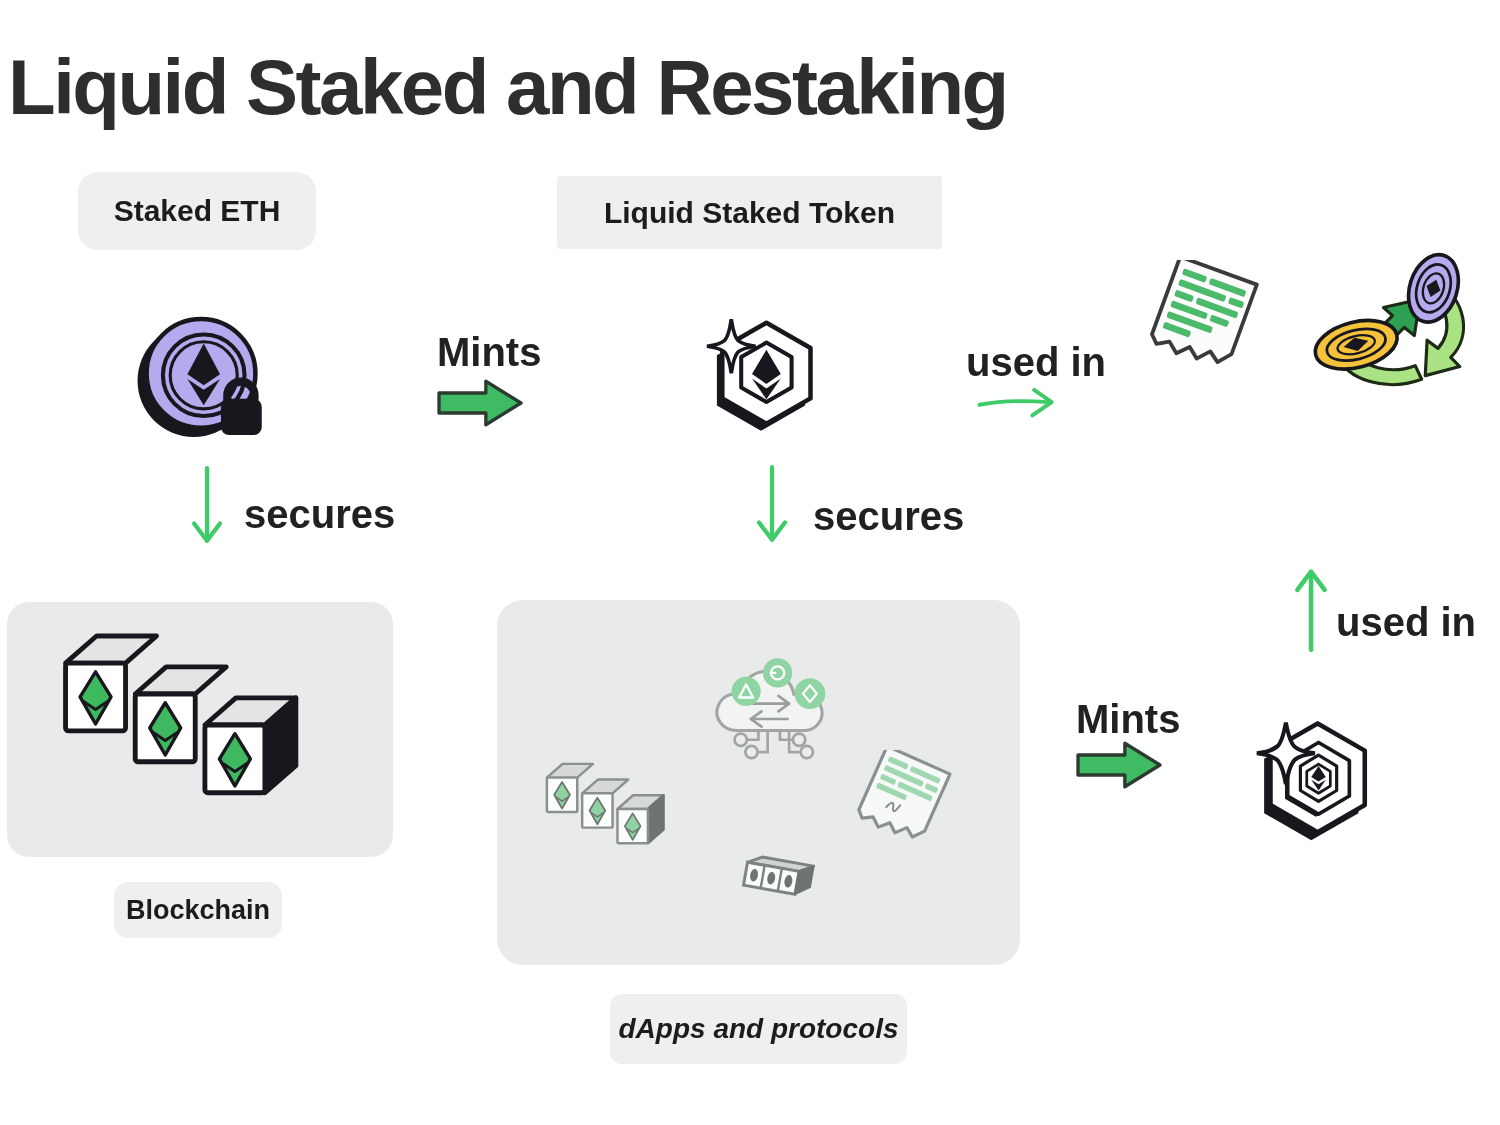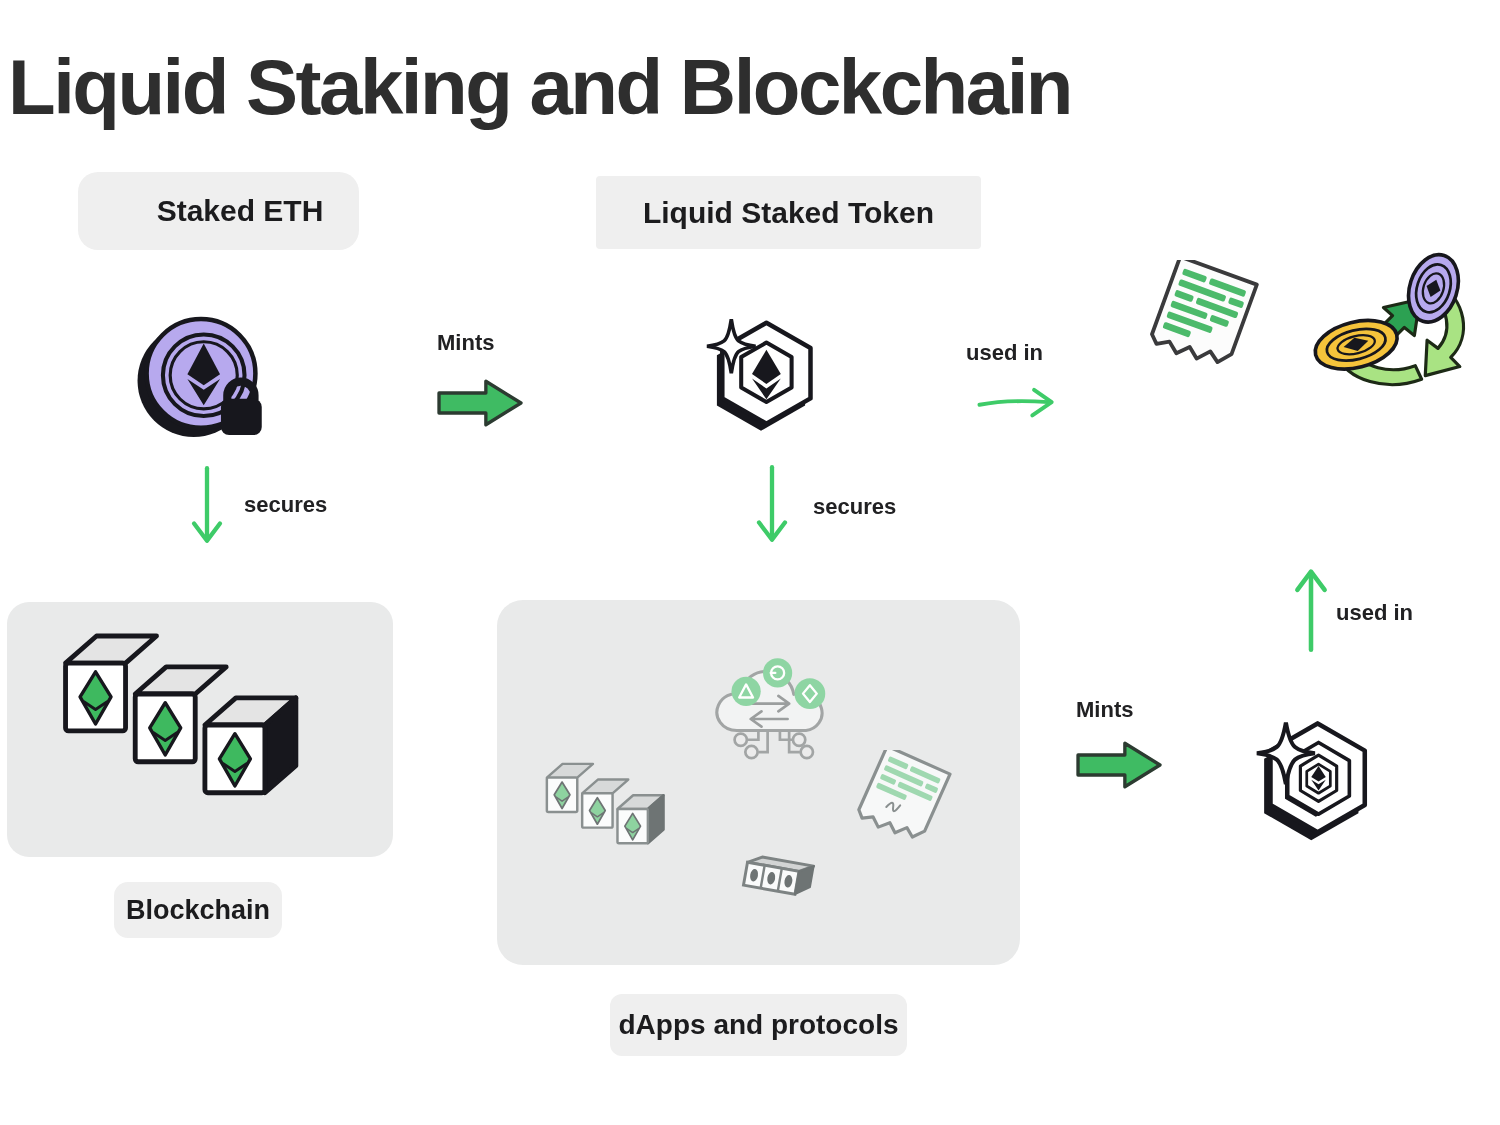--- a/index.html
+++ b/index.html
@@ -10,21 +10,21 @@
   .title{
     position:absolute;left:8px;top:42px;font-size:78px;font-weight:800;
     color:#2e2e2e;letter-spacing:-2.5px;white-space:nowrap;
   }
   .node-label{
     position:absolute;display:flex;align-items:center;justify-content:center;
     background:#efefef;color:#1c1c1e;font-weight:600;border-radius:18px;
     white-space:nowrap;
   }
   .edge-label{
-    position:absolute;color:#212123;font-weight:600;font-size:22px;white-space:nowrap;
+    position:absolute;color:#212123;font-weight:600;font-size:40px;white-space:nowrap;
   }
   .panel{position:absolute;background:#e9eaea;border-radius:26px;}
   .icon{position:absolute;}
   .icon svg{display:block;width:100%;height:100%;}
   
   .cubes .ct{fill:#e4e4e4;stroke:#17171d;stroke-width:5;stroke-linejoin:round;}
   .cubes .cf{fill:#ffffff;stroke:#17171d;stroke-width:5;stroke-linejoin:round;}
   .cubes .cs{fill:#17171d;stroke:#17171d;stroke-width:5;stroke-linejoin:round;}
   .cubes .cd{fill:#3eb95f;stroke:#17171d;stroke-width:3.5;stroke-linejoin:round;}
   .cubes .cc{fill:none;stroke:#17171d;stroke-width:3;stroke-linecap:round;stroke-linejoin:round;}
@@ -32,26 +32,26 @@
   .cubes.gray .cf{fill:#fbfcfc;stroke:#8a9090;}
   .cubes.gray .cs{fill:#6e7474;stroke:#6e7474;}
   .cubes.gray .cd{fill:#8ed3a0;stroke:#6e7474;}
   .cubes.gray .cc{stroke:#6e7474;}
 </style>
 </head>
 <body>
 
 <div class="stage">
 
-  <div class="title">Liquid Staking and Blockchain</div>
-
-  <div class="node-label" style="left:78px;top:172px;width:238px;height:78px;font-size:30px;border-radius:20px;padding-left:43px;">
+  <div class="title">Liquid Staked and Restaking</div>
+
+  <div class="node-label" style="left:78px;top:172px;width:238px;height:78px;font-size:30px;border-radius:20px;">
     <span>Staked ETH</span>
   </div>
-  <div class="node-label" style="left:596px;top:176px;width:385px;height:73px;font-size:30px;border-radius:4px;">
+  <div class="node-label" style="left:557px;top:176px;width:385px;height:73px;font-size:30px;border-radius:4px;">
     <span>Liquid Staked Token</span>
   </div>
 
   <div class="icon" style="left:133px;top:314px;width:136px;height:128px;">
     <svg viewBox="0 0 150 140">
       <circle cx="67" cy="73" r="62" fill="#17171d"></circle>
       <circle cx="75" cy="65" r="60" fill="#b7a9ee" stroke="#17171d" stroke-width="5"></circle>
       <circle cx="78" cy="67" r="45" fill="none" stroke="#17171d" stroke-width="4.5"></circle>
       <circle cx="78" cy="67" r="37" fill="none" stroke="#17171d" stroke-width="3.5"></circle>
       <polygon points="78,32 96,66 78,78 60,66" fill="#17171d"></polygon>
@@ -250,21 +250,21 @@
         <rect x="8" y="16" width="54" height="24" fill="#fafbfb" stroke="#7d8383" stroke-width="3"></rect>
         <polygon points="62,16 76,8 76,30 62,40" fill="#6e7474" stroke="#6e7474" stroke-width="2" stroke-linejoin="round"></polygon>
         <path d="M26 16 V40 M44 16 V40" stroke="#7d8383" stroke-width="2.5"></path>
         <ellipse cx="17" cy="28" rx="4" ry="6.5" fill="#6e7474"></ellipse>
         <ellipse cx="35" cy="28" rx="4" ry="6.5" fill="#6e7474"></ellipse>
         <ellipse cx="53" cy="28" rx="4" ry="6.5" fill="#6e7474"></ellipse>
       </g>
     </svg>
   </div>
 
-  <div class="node-label" style="left:610px;top:994px;width:297px;height:62px;font-size:28px;border-radius:12px;">
+  <div class="node-label" style="left:610px;top:994px;width:297px;height:70px;font-size:28px;border-radius:12px;font-style:italic;">
     <span>dApps and protocols</span>
   </div>
 
   <div class="edge-label" style="left:1076px;top:697px;">Mints</div>
   <div class="icon" style="left:1073px;top:736px;width:92px;height:58px;">
     <svg viewBox="0 0 110 66">
       <polygon points="6,21 62,21 62,7 104,33 62,59 62,45 6,45" fill="#3fbb63" stroke="#2c3b31" stroke-width="4" stroke-linejoin="round"></polygon>
     </svg>
   </div>
 

